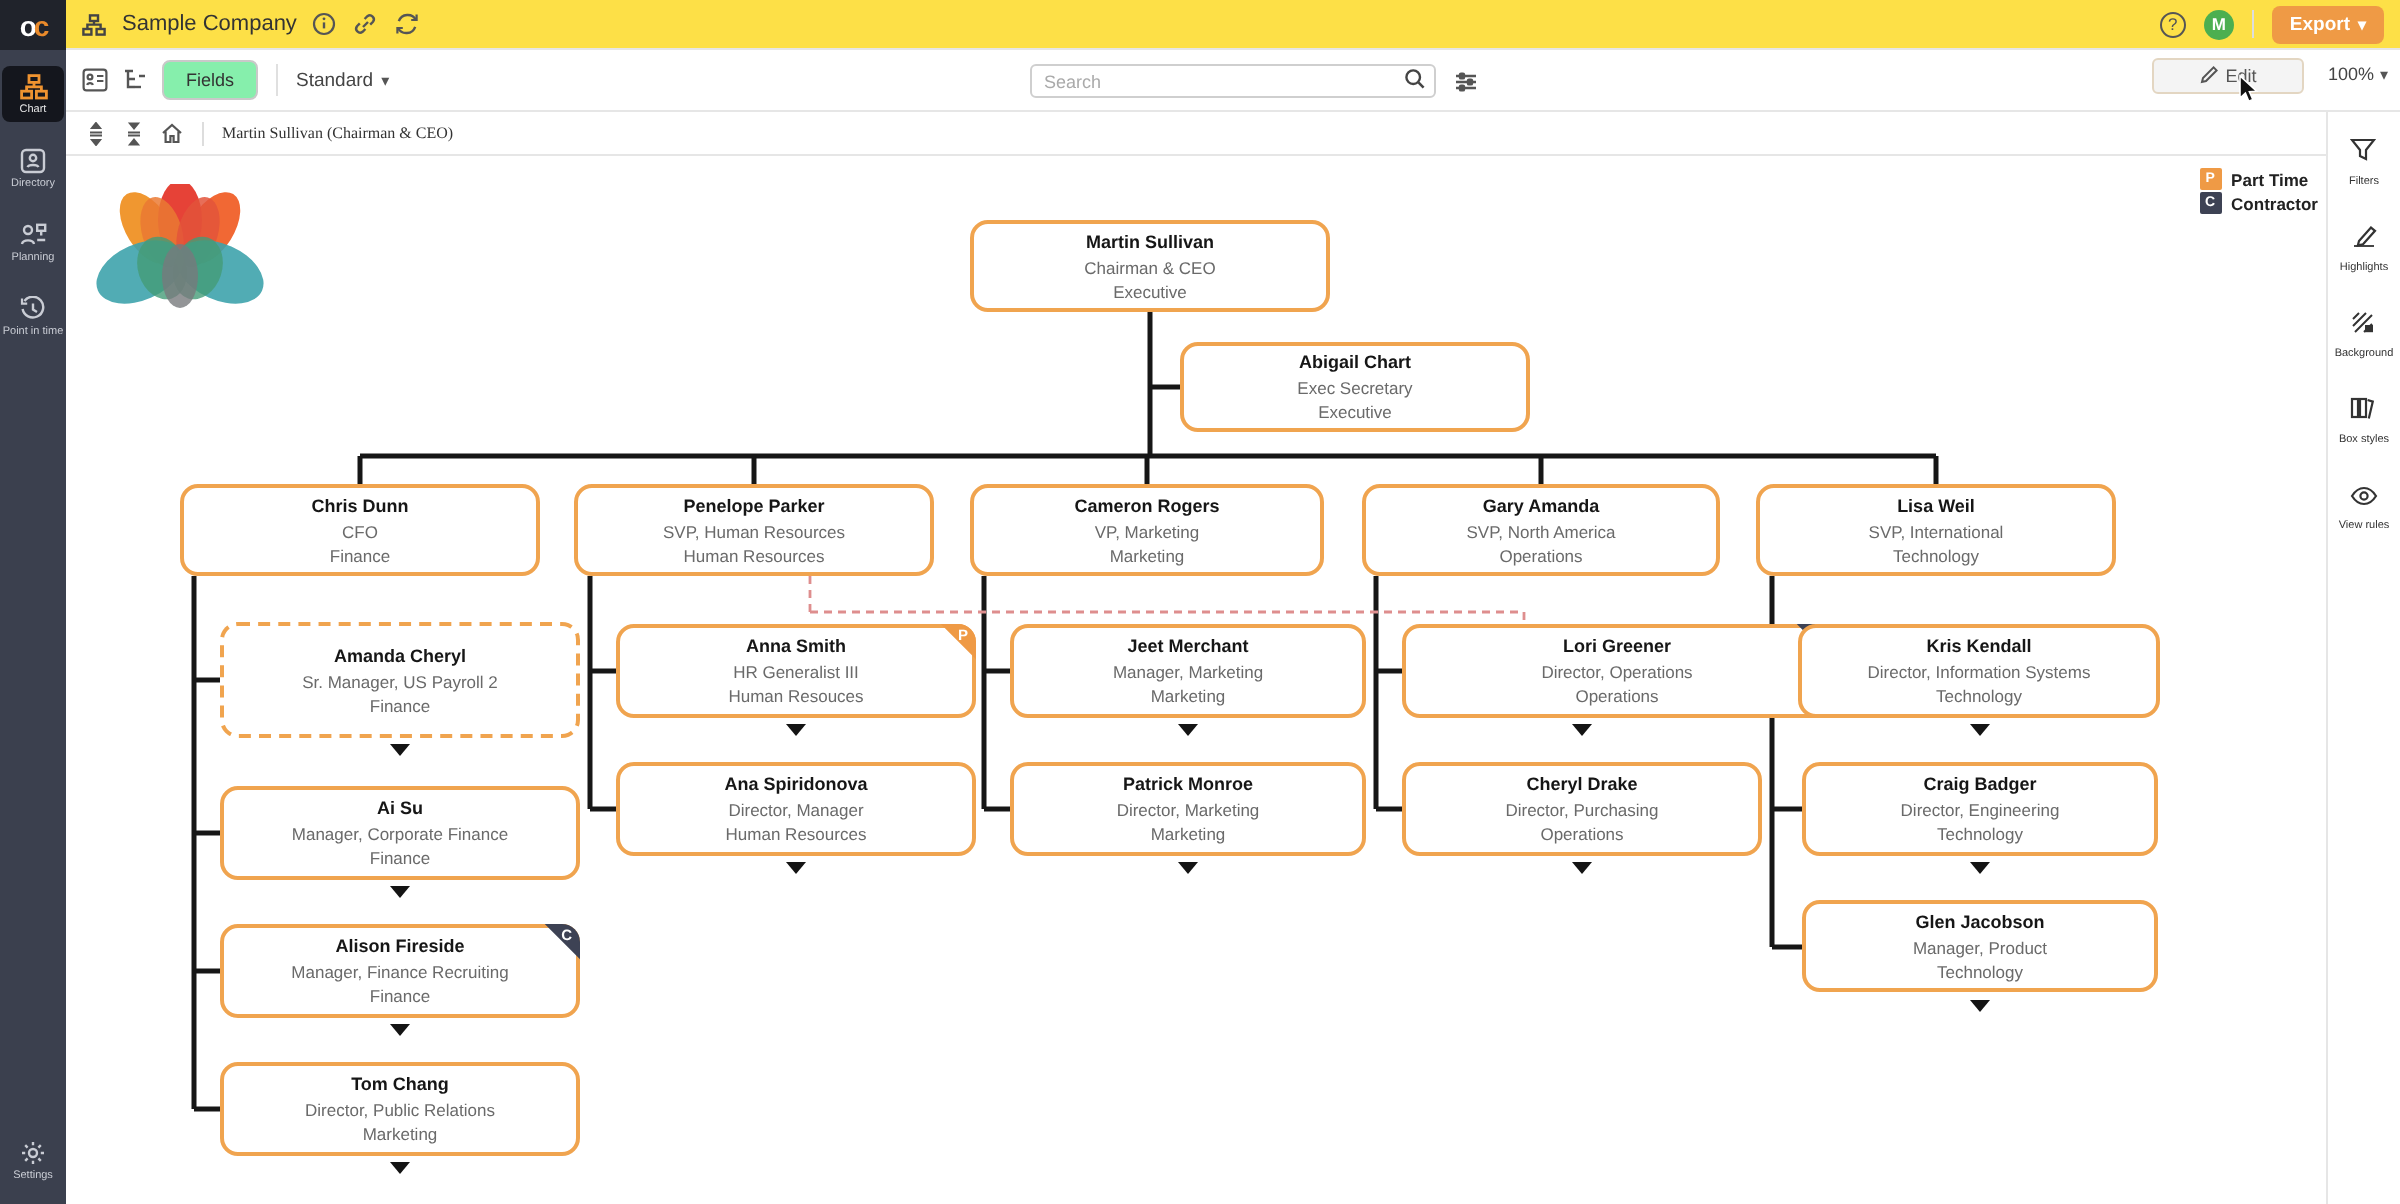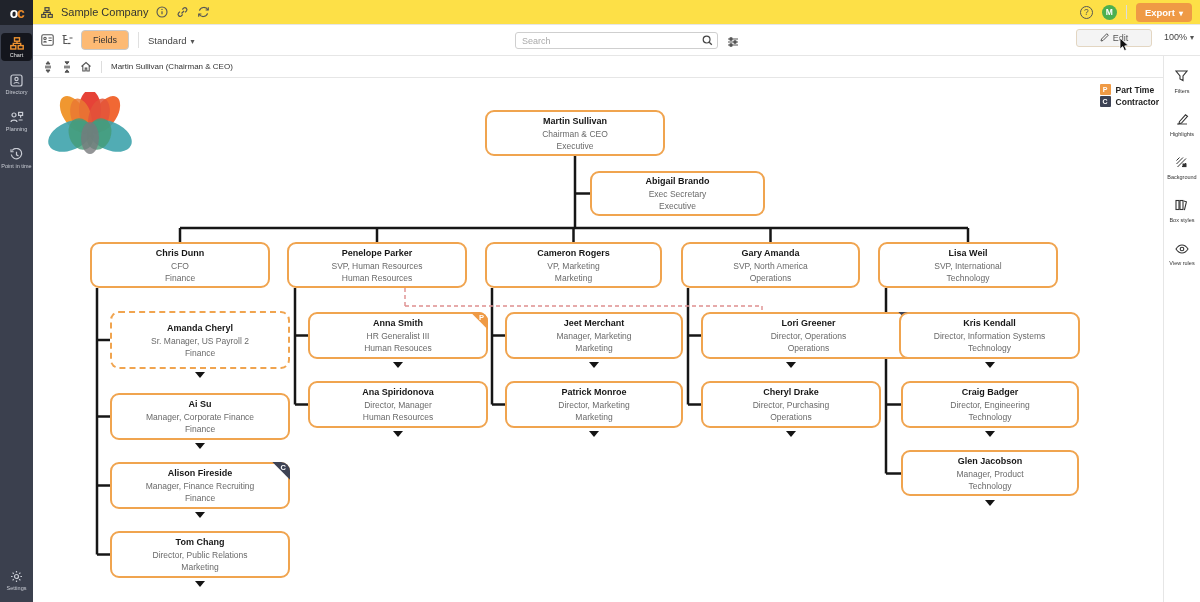--- a/index.html
+++ b/index.html
@@ -34,39 +34,39 @@
   .avatar { width:15px; height:15px; border-radius:50%; background:#4caf50; color:#fff; font-size:8.5px; font-weight:bold;
     display:flex; align-items:center; justify-content:center; cursor:pointer; }
   .vdiv { width:1px; height:14px; background:#ddd; }
   .export-btn { background:#ef9a45; color:#fff; font-size:9.5px; font-weight:bold; border:none; border-radius:4px;
     padding:4px 9px; display:flex; align-items:center; gap:4px; cursor:pointer; }
   .caret::after { content:"\25BE"; font-size:8px; }
   .caret-dark::after { content:"\25BE"; font-size:8px; color:#555; }
 
   .toolbar { height:31px; border-bottom:1px solid #e6e6e6; display:flex; align-items:center; padding:0 8px; gap:7px; background:#fff; position:relative; }
   .ticon { color:#5a5a5a; display:flex; align-items:center; cursor:pointer; }
-  .fields-btn { border:1px solid #c9c9c9; background:#fdba74; border-radius:4px; font-size:9px; color:#333; padding:4px 11px; cursor:pointer; }
+  .fields-btn { border:1px solid #c9c9c9; background:#86efac; border-radius:4px; font-size:9px; color:#333; padding:4px 11px; cursor:pointer; }
   .tb-div { width:1px; height:16px; background:#e0e0e0; margin:0 2px; }
   .std-select { font-size:9.5px; color:#444; display:flex; align-items:center; gap:4px; cursor:pointer; }
   .search-wrap { position:absolute; left:482px; top:7px; width:203px; height:17px; border:1px solid #cfcfcf; border-radius:3px;
     display:flex; align-items:center; padding:0 4px 0 6px; background:#fff; }
   .search-wrap input { border:none; outline:none; flex:1; font-size:9px; color:#333; font-family:inherit; }
   .search-wrap input::placeholder { color:#aaa; }
   .sliders-icon { position:absolute; left:694px; top:9px; cursor:pointer; color:#555; }
   .edit-btn { position:absolute; right:48px; top:4px; width:76px; height:18px; background:#f4f4f4; border:1px solid #e3d6c2;
     border-radius:3px; font-size:9px; color:#555; display:flex; align-items:center; justify-content:center; gap:4px; cursor:pointer; }
   .zoom-select { position:absolute; right:6px; top:7px; font-size:9px; color:#444; display:flex; align-items:center; gap:3px; cursor:pointer; }
   .cursor-arrow { position:absolute; right:70px; top:12px; z-index:50; pointer-events:none; }
 
   .contentrow { flex:1; display:flex; position:relative; }
   .centercol { flex:1; display:flex; flex-direction:column; }
   .breadcrumb { height:22px; border-bottom:1px solid #e6e6e6; display:flex; align-items:center; padding:0 9px; gap:7px; background:#fff; }
   .bicon { color:#555; display:flex; align-items:center; cursor:pointer; }
   .breadcrumb .bdiv { width:1px; height:12px; background:#ddd; margin:0 2px; }
-  .breadcrumb .path { font-size:8px; color:#333; }
+  .breadcrumb .path { font-size:8px; color:#333;font-family:Liberation Serif, serif; }
 
   
   .rail { width:37px; border-left:1px solid #e6e6e6; background:#fff; display:flex; flex-direction:column; align-items:center;
     padding-top:12px; gap:17px; flex:0 0 37px; }
   .rail-item { display:flex; flex-direction:column; align-items:center; gap:2px; color:#444; cursor:pointer; }
   .rail-item .lbl { font-size:5.5px; color:#333; }
 
   
   .canvas { flex:1; position:relative; background:#fff; overflow:hidden; }
   #connector-svg { position:absolute; left:0; top:0; }
@@ -362,21 +362,21 @@
               <line x1="372" y1="228" x2="729" y2="228" stroke="#de8e8e" stroke-width="1.4" stroke-dasharray="4 3"></line>
               <line x1="729" y1="228" x2="729" y2="235" stroke="#de8e8e" stroke-width="1.4" stroke-dasharray="4 3"></line>
             </svg>
           <div id="nodes-layer">
               <div class="node" style="left: 452px; top: 32px; width: 180px; height: 46px;">
                 <div class="nm">Martin Sullivan</div>
                 <div class="tt">Chairman &amp; CEO</div>
                 <div class="dp">Executive</div>
               </div>
               <div class="node" style="left: 557px; top: 93px; width: 175px; height: 45px;">
-                <div class="nm">Abigail Brando</div>
+                <div class="nm">Abigail Chart</div>
                 <div class="tt">Exec Secretary</div>
                 <div class="dp">Executive</div>
               </div>
               <div class="node" style="left: 57px; top: 164px; width: 180px; height: 46px;">
                 <div class="nm">Chris  Dunn</div>
                 <div class="tt">CFO</div>
                 <div class="dp">Finance</div>
               </div>
               <div class="node" style="left: 254px; top: 164px; width: 180px; height: 46px;">
                 <div class="nm">Penelope Parker</div>

